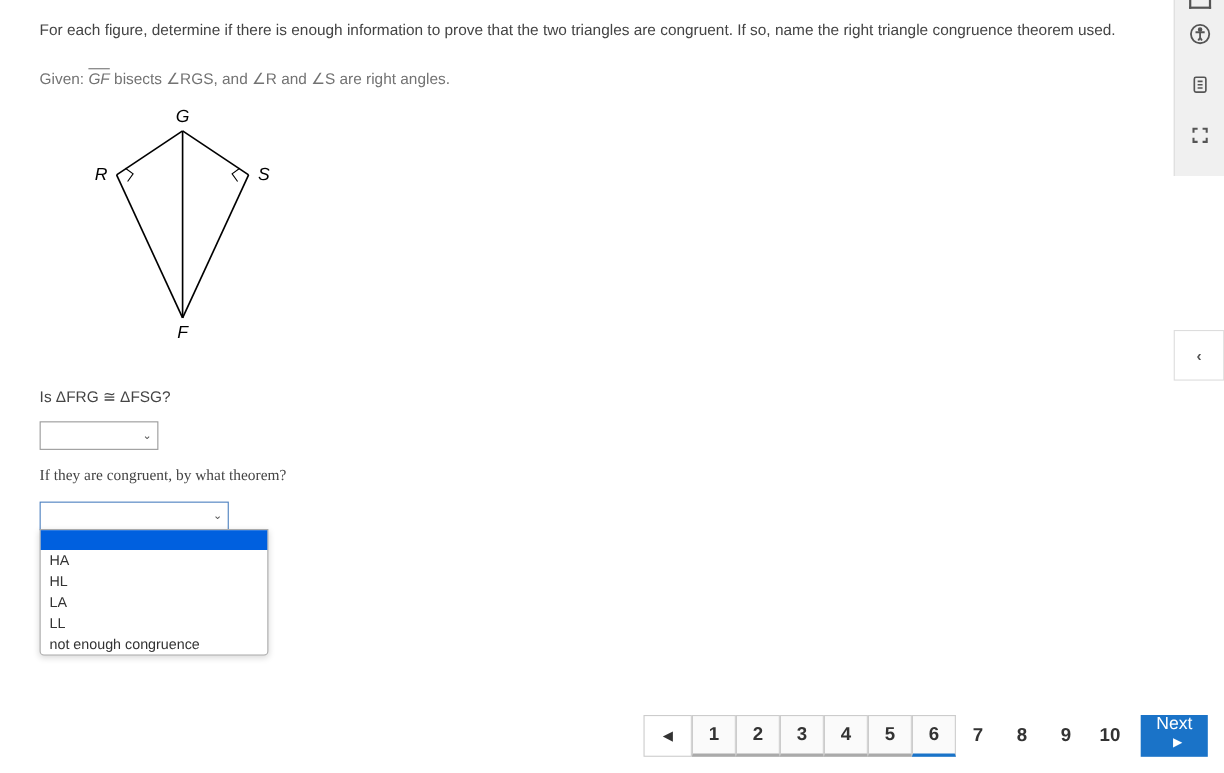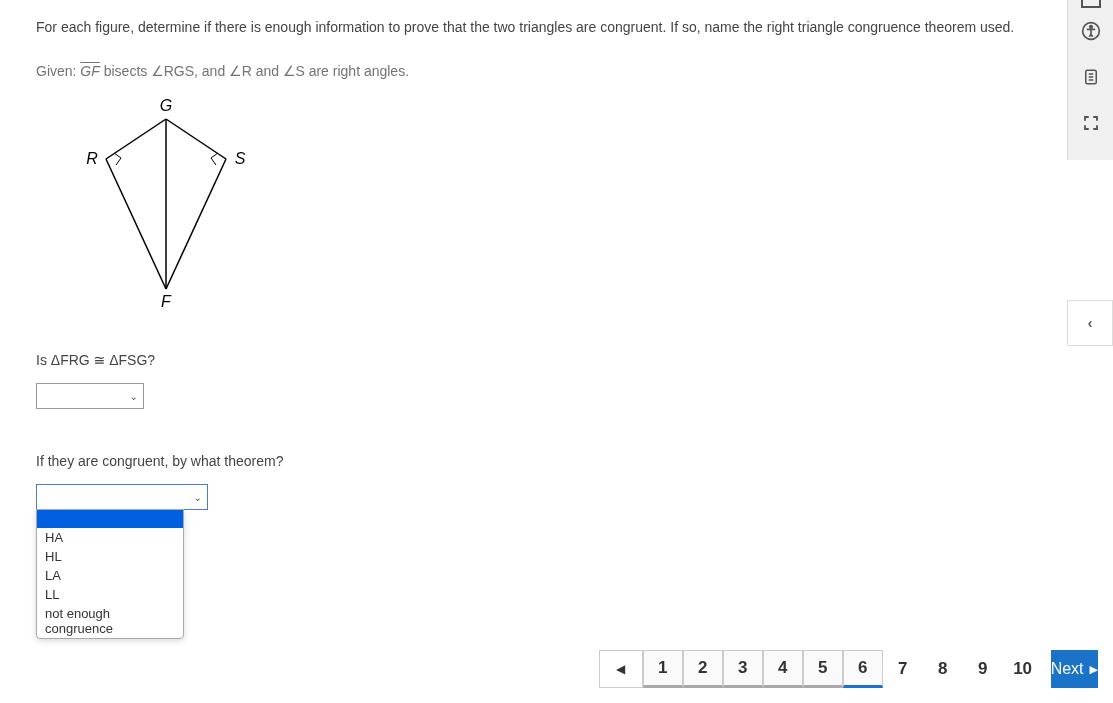--- a/index.html
+++ b/index.html
@@ -18,21 +18,21 @@
     }
     .dropdown-arrow {
       position: absolute; right: 6px; top: 50%; transform: translateY(-50%);
       pointer-events: none; font-size: 10px; color: #555;
     }
     select.dropdown-wide {
       width: 172px; height: 26px; border: 1px solid #4a7fbf; background: #fff;
       font-size: 13px; padding: 2px 4px; appearance: none; -webkit-appearance: none;
     }
     .options-list {
-      position: absolute; width: 148px; border: 1px solid #aaa; background: #fff;
+      position: absolute; width: 208px; border: 1px solid #aaa; background: #fff;
       box-shadow: 0 2px 6px rgba(0,0,0,0.15); border-radius: 0 0 4px 4px;
       margin-top: -1px;
     }
     .option-highlighted { background: #0060df; height: 18px; }
     .option-item { padding: 2px 8px; font-size: 13px; color: #333; cursor: default; }
 
     .sidebar {
       position: absolute; right: 0; top: 0; width: 46px; background: #f0f0f0;
       border-left: 1px solid #ddd; display: flex; flex-direction: column;
       align-items: center; padding-top: 0;
@@ -61,23 +61,24 @@
     }
     .page-numbers { display: flex; }
     .page-num {
       width: 40px; height: 38px; display: flex; align-items: center; justify-content: center;
       font-size: 17px; font-weight: bold; color: #333; cursor: pointer;
       border: 1px solid transparent;
     }
     .page-num.visited { border: 1px solid #ccc; border-bottom: 3px solid #aaa; background: #fafafa; }
     .page-num.current { border: 1px solid #ccc; border-bottom: 3px solid #1a73c8; background: #fafafa; }
     .next-btn {
-      height: 38px; padding: 0 0; background: #1a73c8; color: #fff;
+      height: 38px; padding: 0 14px; background: #1a73c8; color: #fff;
       font-size: 16px; display: flex; align-items: center; cursor: pointer;
       margin-left: 8px;
+      flex-direction: column;
     }
     .next-btn .tri { margin-left: 6px; font-size: 11px; }
   </style>
 </head>
 <body>
 
 <div class="container">
 
   <div class="content">
     <p class="question-text">For each figure, determine if there is enough information to prove that the two triangles are congruent. If so, name the right triangle congruence theorem used.</p>
@@ -105,21 +106,21 @@
       </svg>
     </div>
 
     <p class="sub-question">Is ΔFRG ≅ ΔFSG?</p>
 
     <div class="select-wrap">
       <select class="dropdown"></select>
       <span class="dropdown-arrow">⌄</span>
     </div>
 
-    <p class="sub-question" style="margin-top:44px;">If they are congruent, by what theorem?</p>
+    <p class="sub-question" style="margin-top:16px;font-family:Liberation Serif, serif;">If they are congruent, by what theorem?</p>
 
     <div class="select-wrap" style="position:relative;">
       <select class="dropdown-wide"></select>
       <span class="dropdown-arrow">⌄</span>
       <div class="options-list">
         <div class="option-highlighted"></div>
         <div class="option-item">HA</div>
         <div class="option-item">HL</div>
         <div class="option-item">LA</div>
         <div class="option-item">LL</div>

